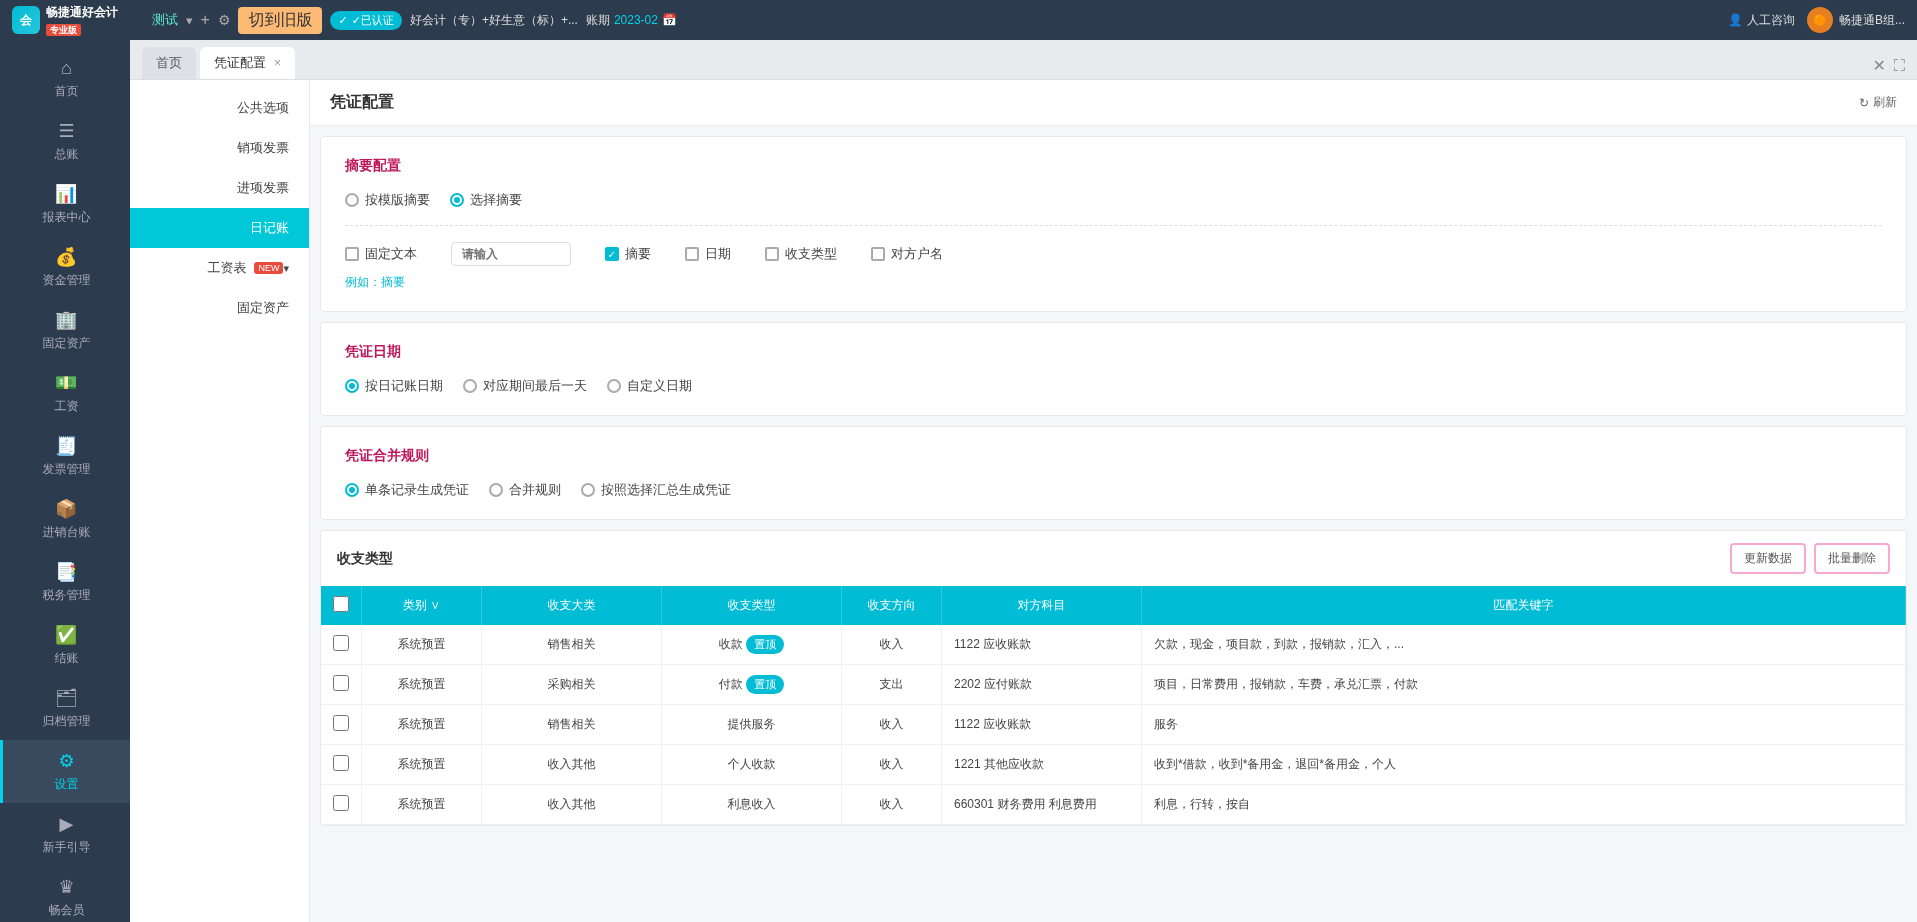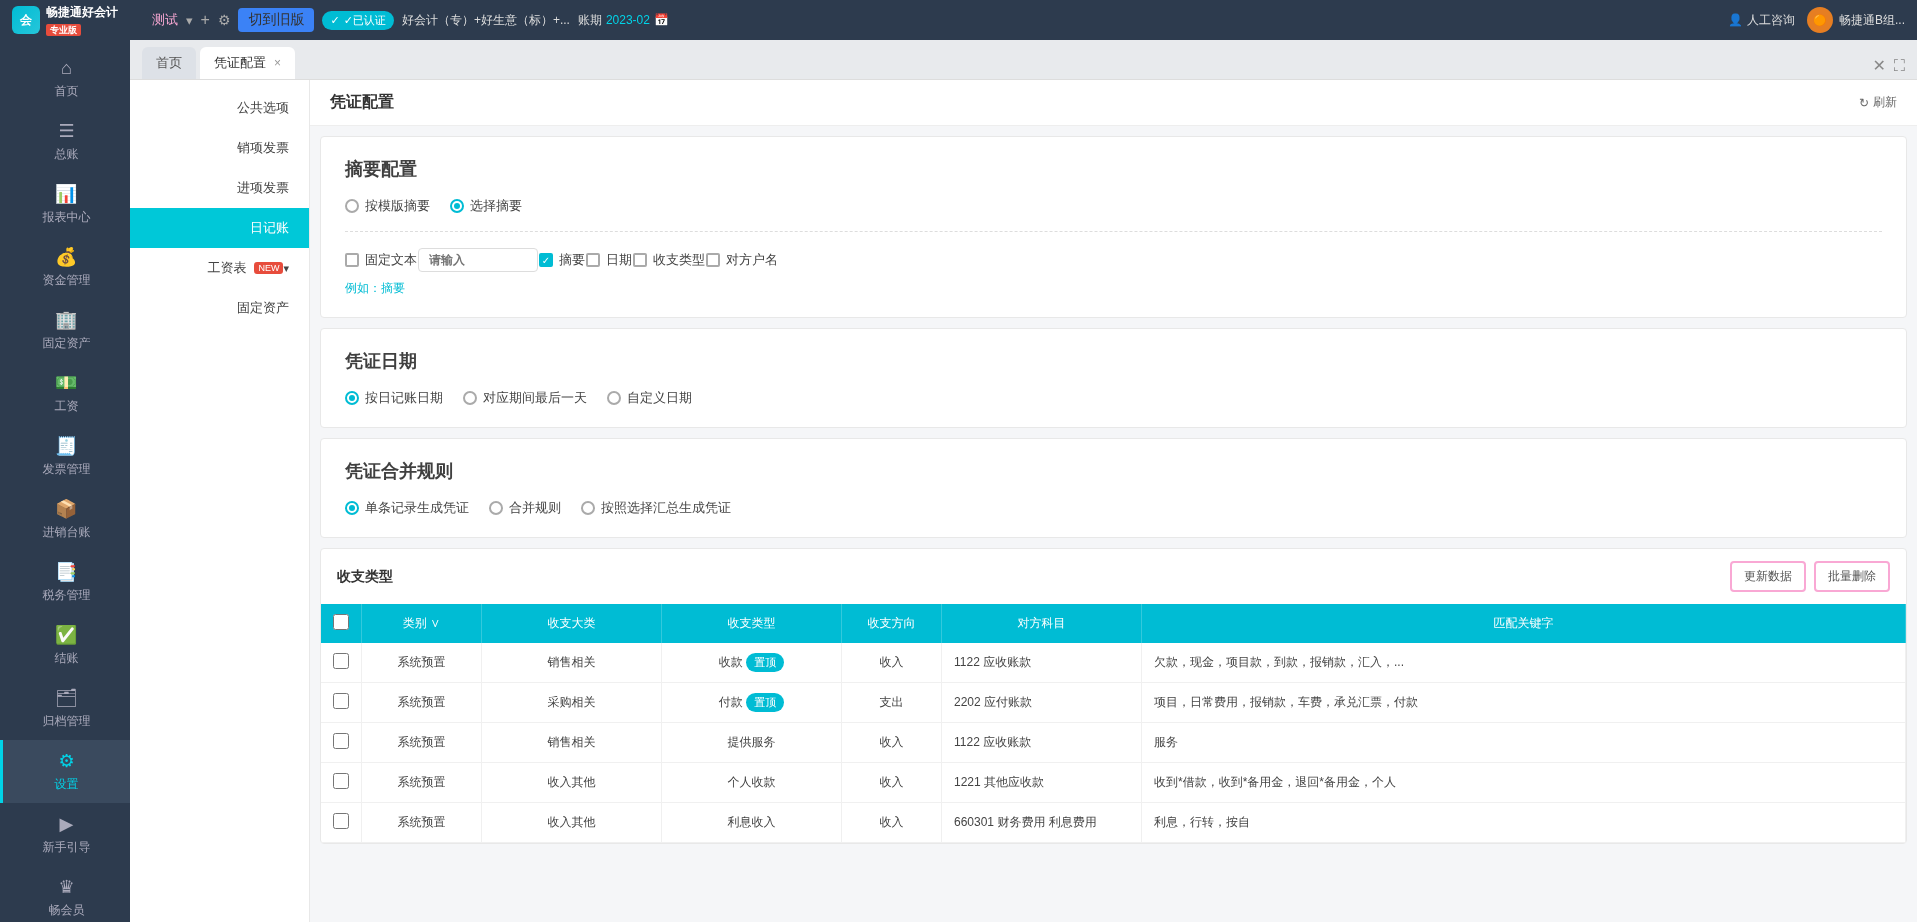--- a/index.html
+++ b/index.html
@@ -29,29 +29,29 @@
       margin-right: 6px;
       font-size: 12px; font-weight: bold; color: #fff;
     }
     .topbar-center {
       flex: 1;
       display: flex;
       align-items: center;
       gap: 8px;
       font-size: 13px;
     }
-    .topbar-company { color: #f9a8d4; font-size: 13px; }
+    .topbar-company { color: #5eead4; font-size: 13px; }
     .topbar-arrow { color: #aaa; }
     .topbar-btn {
-      background: #3b82f6;
+      background: #fdba74;
       color: #333;
       border: none;
       border-radius: 4px;
       padding: 3px 10px;
-      font-size: 14px;
+      font-size: 16px;
       cursor: pointer;
     }
     .topbar-badge {
       background: #00bcd4;
       color: #fff;
       border-radius: 10px;
       padding: 2px 8px;
       font-size: 11px;
       display: flex; align-items: center; gap: 4px;
     }
@@ -200,41 +200,41 @@
     .refresh-btn { font-size: 12px; color: #666; cursor: pointer; display: flex; align-items: center; gap: 4px; }
 
     
     .config-section {
       background: #fff;
       margin: 10px;
       border-radius: 4px;
       padding: 20px 24px;
       border: 1px solid #e8e8e8;
     }
-    .section-title { font-size: 18px; font-weight: 600; color: #404040; margin-bottom: 16px; }
+    .section-title { font-size: 14px; font-weight: 600; color: #be185d; margin-bottom: 16px; }
 
     
     .radio-group { display: flex; align-items: center; gap: 20px; margin-bottom: 16px; }
     .radio-item { display: flex; align-items: center; gap: 6px; cursor: pointer; font-size: 13px; color: #444; }
     .radio-circle {
       width: 14px; height: 14px;
       border: 2px solid #aaa;
       border-radius: 50%;
       display: flex; align-items: center; justify-content: center;
     }
     .radio-circle.selected { border-color: #00bcd4; }
     .radio-circle.selected::after {
       content: '';
       width: 6px; height: 6px;
       background: #00bcd4;
       border-radius: 50%;
     }
 
     
-    .checkbox-row { display: flex; align-items: center; gap: 1px; margin-bottom: 8px; }
+    .checkbox-row { display: flex; align-items: center; gap: 34px; margin-bottom: 8px; }
     .checkbox-item { display: flex; align-items: center; gap: 6px; cursor: pointer; font-size: 13px; color: #444; }
     .checkbox-box {
       width: 14px; height: 14px;
       border: 2px solid #aaa;
       border-radius: 2px;
       display: flex; align-items: center; justify-content: center;
     }
     .checkbox-box.checked { background: #00bcd4; border-color: #00bcd4; color: #fff; font-size: 10px; }
     .text-input {
       border: 1px solid #ddd;

